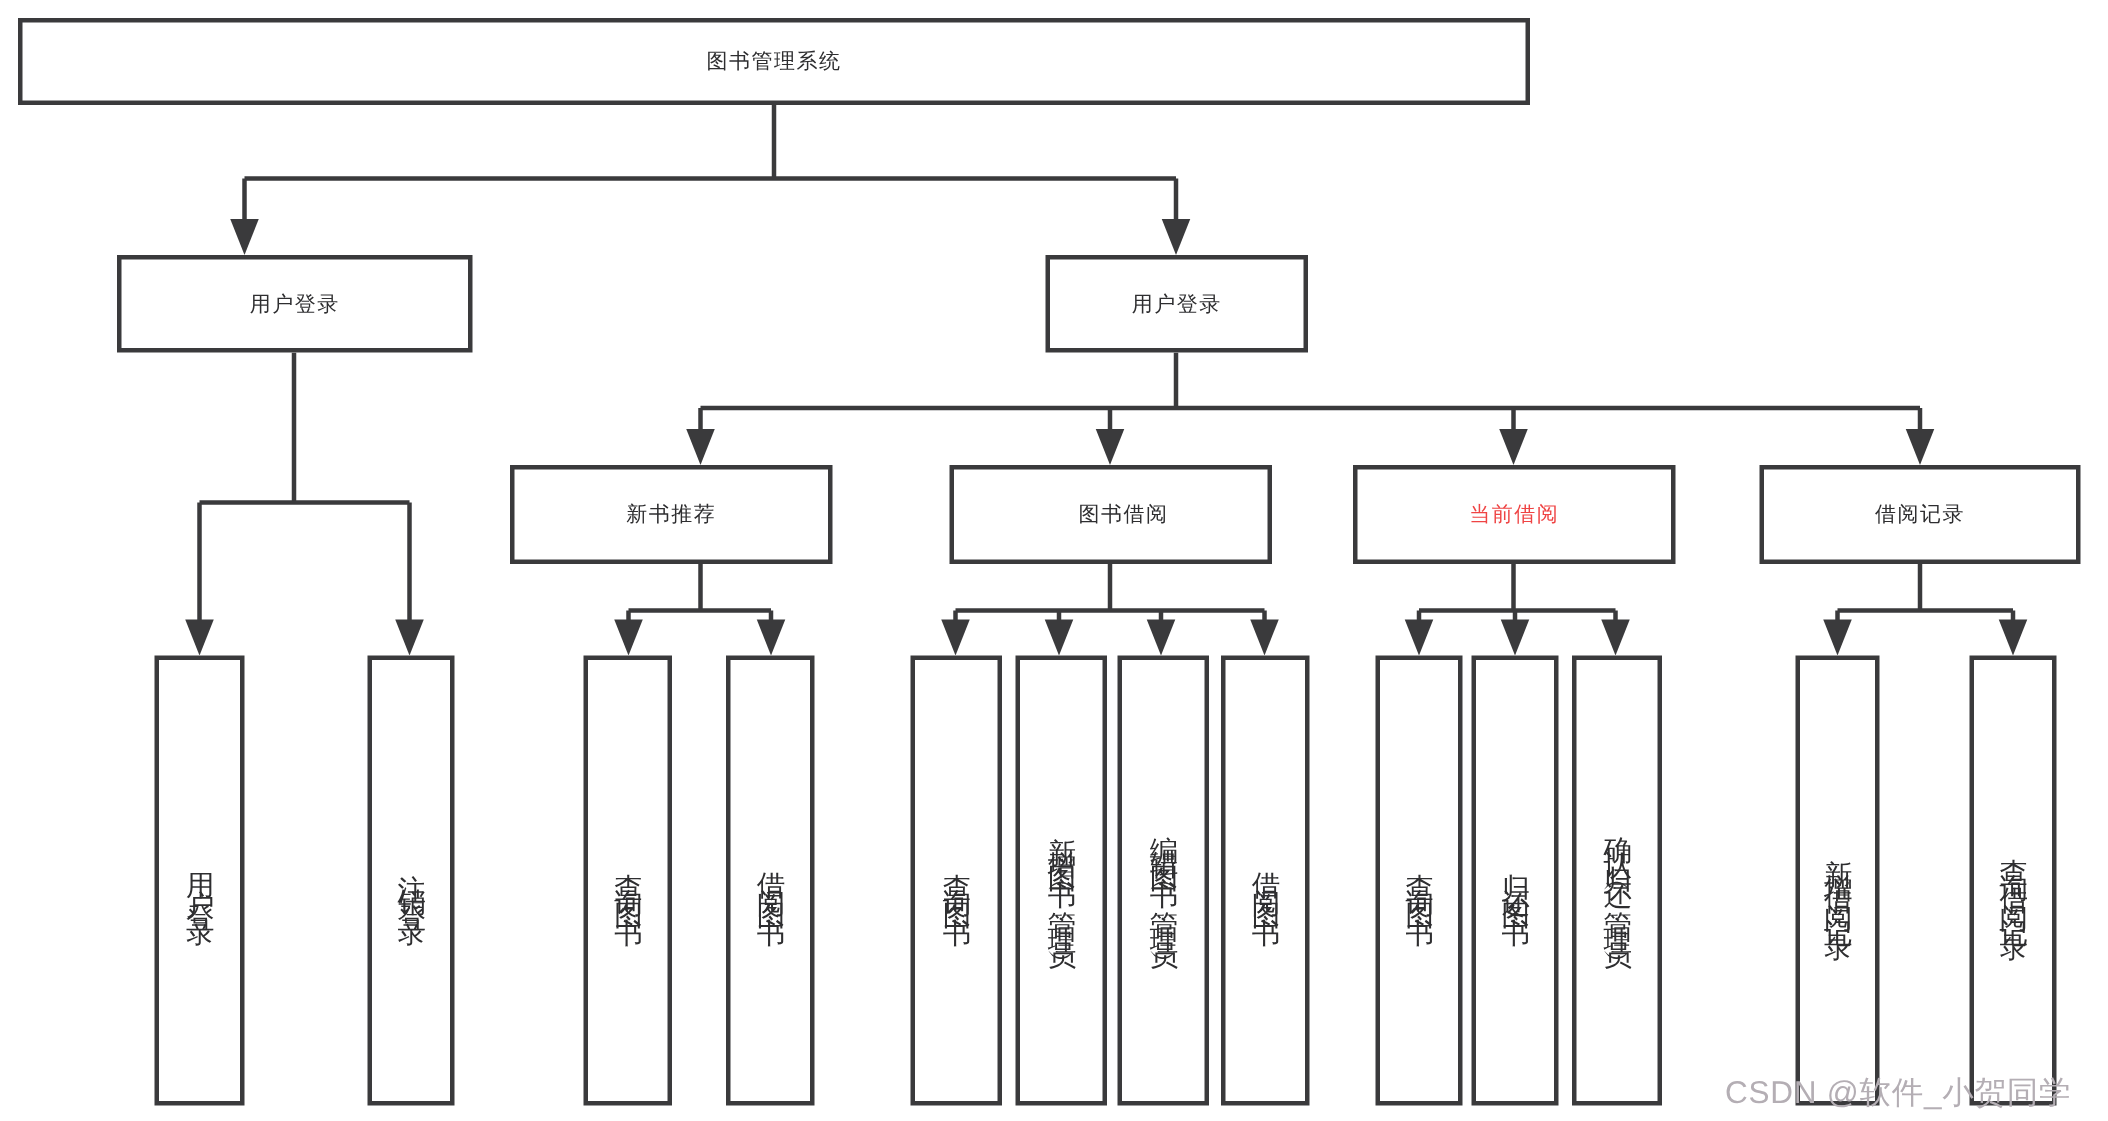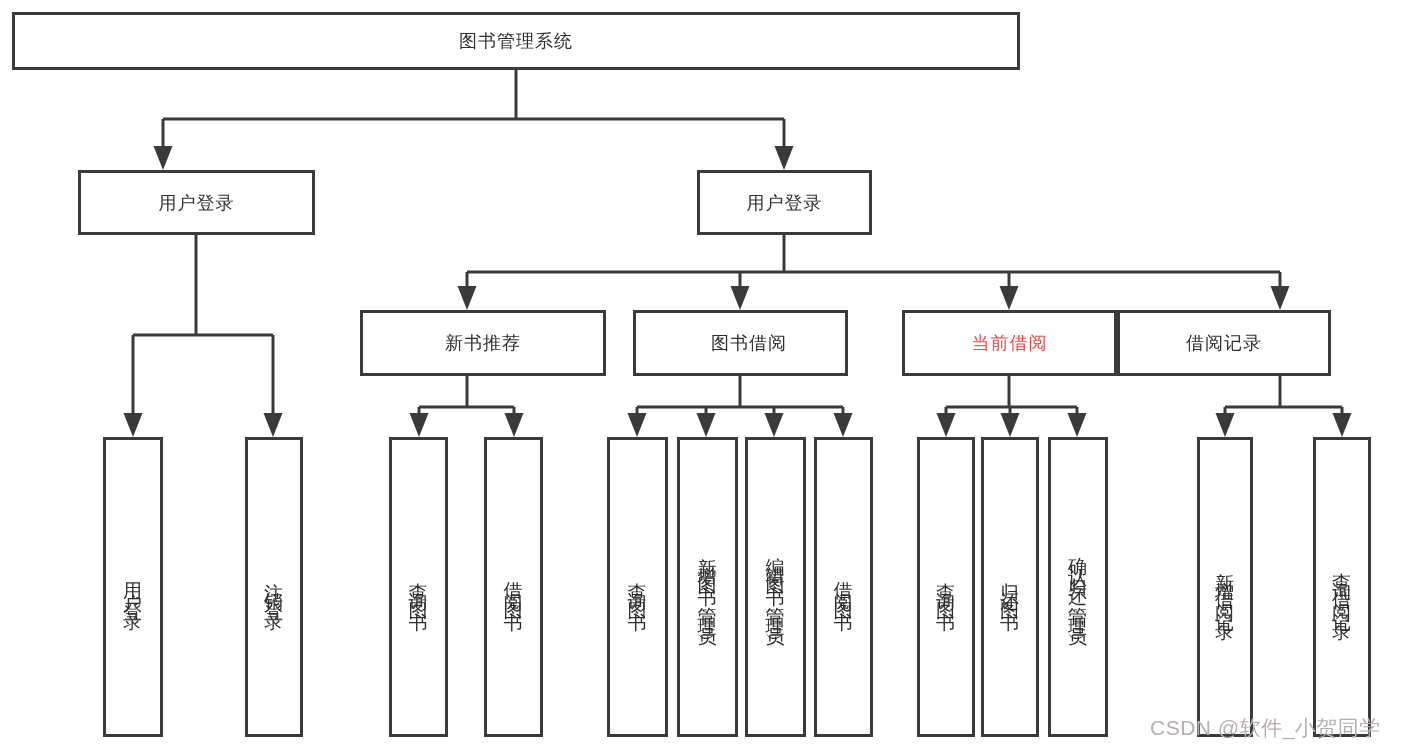--- a/index.html
+++ b/index.html
@@ -22,21 +22,21 @@
     position: absolute;
     box-sizing: border-box;
     border: 3px solid #3a3a3c;
     background: #ffffff;
     display: flex;
     align-items: center;
     justify-content: center;
     color: #2e2e30;
   }
   .node.h .lbl {
-    font-size: 18px;
+    font-size: 14px;
     letter-spacing: 1px;
     white-space: nowrap;
   }
   .node.v .lbl {
     writing-mode: vertical-rl;
     font-size: 19px;
     letter-spacing: 10px;
     line-height: 1;
     white-space: nowrap;
   }
@@ -112,30 +112,30 @@
   <div id="nodes">
       <div class="node h" style="left: 12px; top: 12px; width: 1008px; height: 58px; border-color: rgb(58, 58, 60); background: rgb(255, 255, 255);">
         <span class="lbl" style="color: rgb(46, 46, 48);">图书管理系统</span>
       </div>
       <div class="node h" style="left: 78px; top: 170px; width: 237px; height: 65px; border-color: rgb(58, 58, 60); background: rgb(255, 255, 255);">
         <span class="lbl" style="color: rgb(46, 46, 48);">用户登录</span>
       </div>
       <div class="node h" style="left: 697px; top: 170px; width: 175px; height: 65px; border-color: rgb(58, 58, 60); background: rgb(255, 255, 255);">
         <span class="lbl" style="color: rgb(46, 46, 48);">用户登录</span>
       </div>
-      <div class="node h" style="left: 360px; top: 310px; width: 246px; height: 66px; border-color: rgb(58, 58, 60); background: rgb(255, 255, 255);">
+      <div class="node h" style="left: 340px; top: 310px; width: 215px; height: 66px; border-color: rgb(58, 58, 60); background: rgb(255, 255, 255);">
         <span class="lbl" style="color: rgb(46, 46, 48);">新书推荐</span>
       </div>
       <div class="node h" style="left: 633px; top: 310px; width: 215px; height: 66px; border-color: rgb(58, 58, 60); background: rgb(255, 255, 255);">
         <span class="lbl" style="color: rgb(46, 46, 48); margin-left: 17px;">图书借阅</span>
       </div>
       <div class="node h" style="left: 902px; top: 310px; width: 215px; height: 66px; border-color: rgb(58, 58, 60); background: rgb(255, 255, 255);">
         <span class="lbl" style="color: #ef4444;">当前借阅</span>
       </div>
-      <div class="node h" style="left: 1117px; top: 310px; width: 214px; height: 66px; border-color: rgb(58, 58, 60); background: rgb(255, 255, 255);">
+      <div class="node h" style="left: 1173px; top: 310px; width: 214px; height: 66px; border-color: rgb(58, 58, 60); background: rgb(255, 255, 255);">
         <span class="lbl" style="color: rgb(46, 46, 48);">借阅记录</span>
       </div>
       <div class="node v" style="left: 103px; top: 437px; width: 60px; height: 300px; border-color: rgb(58, 58, 60); background: rgb(255, 255, 255);">
         <span class="lbl" style="color: rgb(46, 46, 48);">用户登录</span>
       </div>
       <div class="node v" style="left: 245px; top: 437px; width: 58px; height: 300px; border-color: rgb(58, 58, 60); background: rgb(255, 255, 255);">
         <span class="lbl" style="color: rgb(46, 46, 48);">注销登录</span>
       </div>
       <div class="node v" style="left: 389px; top: 437px; width: 59px; height: 300px; border-color: rgb(58, 58, 60); background: rgb(255, 255, 255);">
         <span class="lbl" style="color: rgb(46, 46, 48);">查询图书</span>

